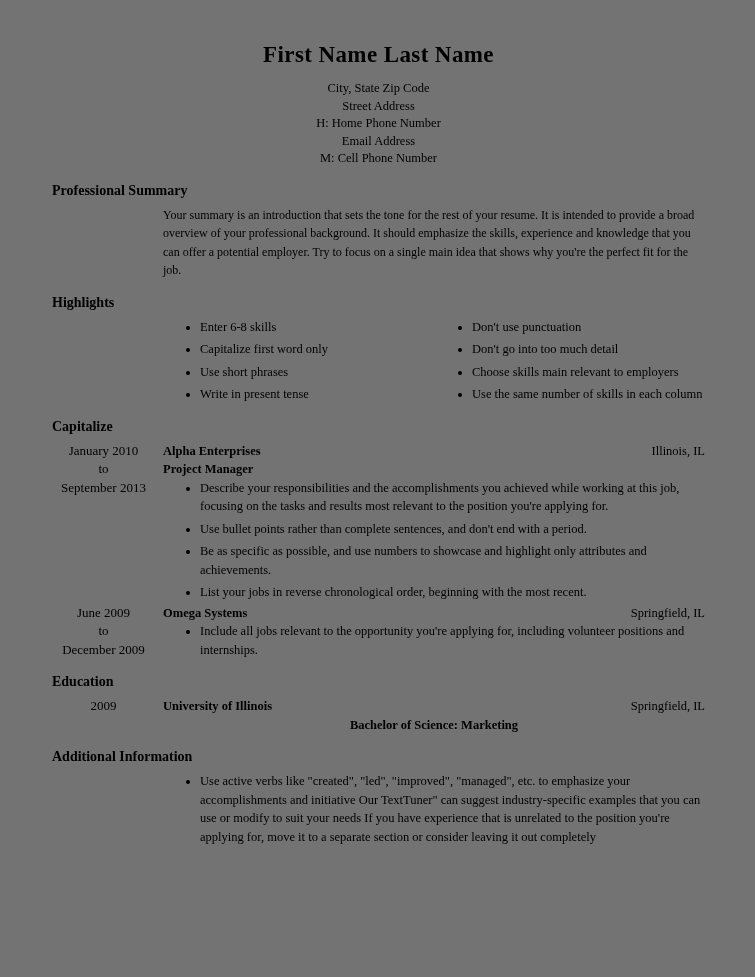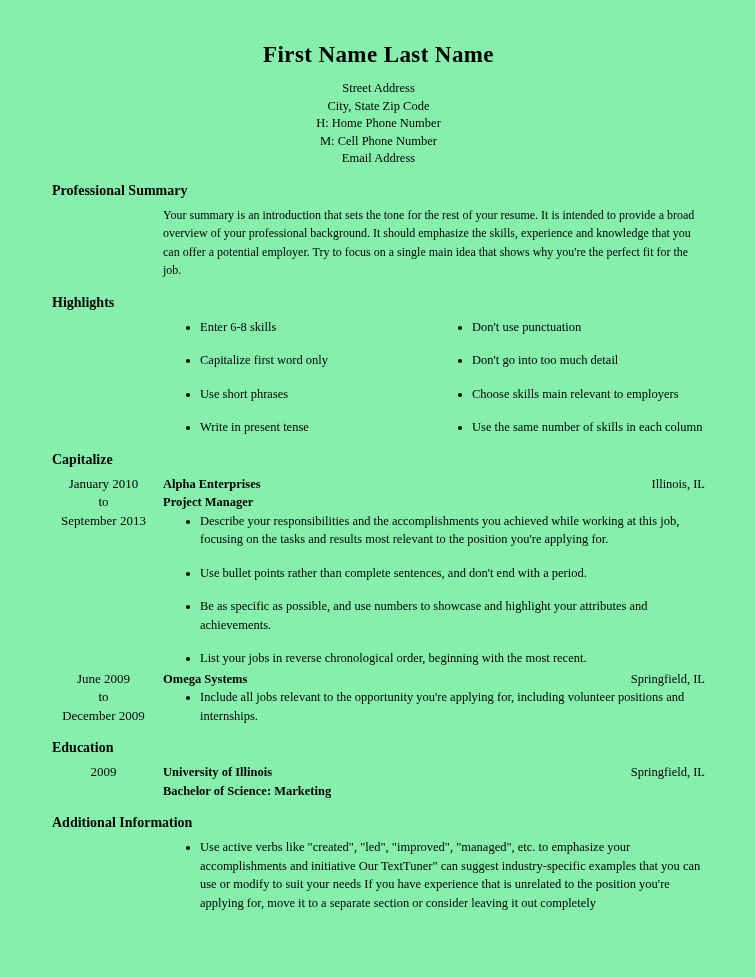--- a/index.html
+++ b/index.html
@@ -6,41 +6,41 @@
   html, body { background: #ffffff; }
   body {
     width: 755px;
     font-family: "Liberation Serif", "DejaVu Serif", serif;
     color: #000000;
   }
   .page {
     width: 755px;
     min-height: 977px;
     padding: 42px 50px 40px 52px;
-    background: #86efac;
+    background: #737373;
   }
   .name {
     text-align: center;
     font-size: 23px;
     font-weight: bold;
     letter-spacing: 0.4px;
     margin-bottom: 12px;
   }
   .contact { text-align: center; font-size: 12.5px; line-height: 17.5px; }
   .section-title {
     font-size: 14px;
     font-weight: bold;
     margin-top: 15px;
     margin-bottom: 7px;
   }
   .body-text { font-size: 12px; line-height: 18.5px; }
   .indent { margin-left: 111px; }
   ul.bullets { list-style: disc outside; padding-left: 37px; }
   ul.bullets li { font-size: 12.5px; line-height: 18.5px; }
-  ul.bullets li + li { margin-top: 15px; }
+  ul.bullets li + li { margin-top: 4px; }
   .highlights-cols {
     display: grid;
     grid-template-columns: 272px 1fr;
     margin-left: 111px;
   }
   .entry-row {
     display: grid;
     grid-template-columns: 111px 1fr;
     margin-bottom: 2px;
   }
@@ -52,35 +52,35 @@
   }
   .entry-head {
     display: flex;
     justify-content: space-between;
     align-items: center;
     gap: 48px;
   }
   .company { font-size: 12.5px; font-weight: bold; line-height: 18.5px; }
   .location { font-size: 12.5px; font-weight: normal; line-height: 18.5px; }
   .role { font-size: 12.5px; font-weight: bold; line-height: 18.5px; }
-  .degree { font-size: 12.5px; font-weight: bold; line-height: 18.5px; }
+  .degree { font-size: 12.5px; font-weight: bold; line-height: 18.5px; text-align: center; }
   .job { margin-bottom: 2px; }
 </style>
 </head>
 <body>
 
 <div class="page">
 
   <div class="name">First Name Last Name</div>
   <div class="contact">
+    <div>City, State Zip Code</div>
     <div>Street Address</div>
-    <div>City, State Zip Code</div>
     <div>H: Home Phone Number</div>
+    <div>Email Address</div>
     <div>M: Cell Phone Number</div>
-    <div>Email Address</div>
   </div>
 
   <div class="section-title">Professional Summary</div>
   <div class="body-text indent">Your summary is an introduction that sets the tone for the rest of your resume. It is intended to provide a broad overview of your professional background. It should emphasize the skills, experience and knowledge that you can offer a potential employer. Try to focus on a single main idea that shows why you're the perfect fit for the job.</div>
 
   <div class="section-title">Highlights</div>
   <div class="highlights-cols">
     <ul class="bullets">
       <li>Enter 6-8 skills</li>
       <li>Capitalize first word only</li>
@@ -105,21 +105,21 @@
     </div>
     <div>
       <div class="entry-head">
         <span class="company">Alpha Enterprises</span>
         <span class="location">Illinois, IL</span>
       </div>
       <div class="role">Project Manager</div>
       <ul class="bullets">
         <li>Describe your responsibilities and the accomplishments you achieved while working at this job, focusing on the tasks and results most relevant to the position you're applying for.</li>
         <li>Use bullet points rather than complete sentences, and don't end with a period.</li>
-        <li>Be as specific as possible, and use numbers to showcase and highlight your attributes and achievements.</li>
+        <li>Be as specific as possible, and use numbers to showcase and highlight only attributes and achievements.</li>
         <li>List your jobs in reverse chronological order, beginning with the most recent.</li>
       </ul>
     </div>
   </div>
 
   <div class="entry-row job">
     <div class="date-col">
       <div>June 2009</div>
       <div>to</div>
       <div>December 2009</div>

